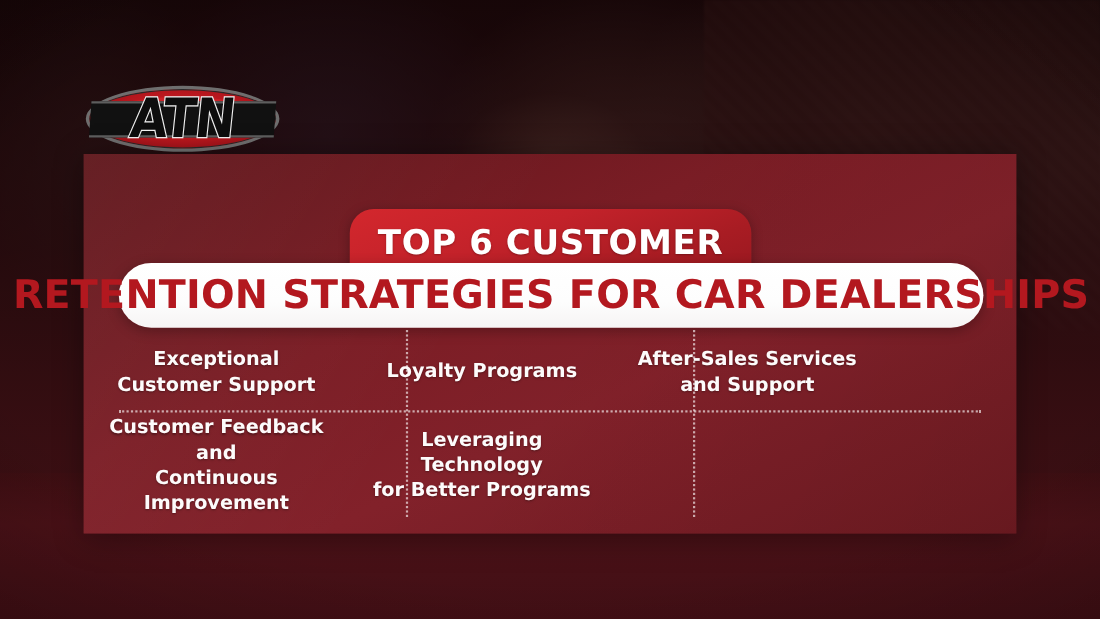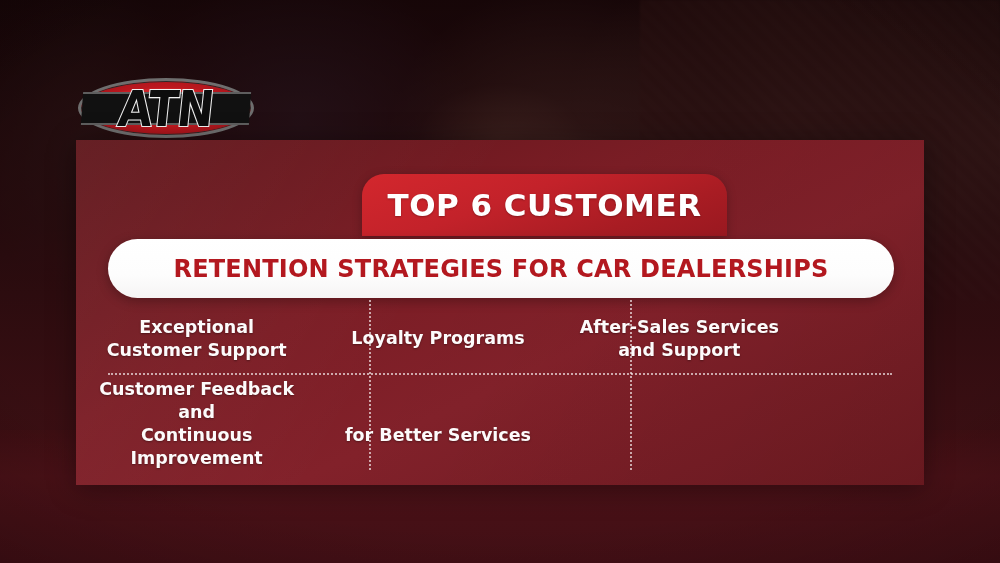--- a/index.html
+++ b/index.html
@@ -96,44 +96,43 @@
     box-shadow:0 4px 26px rgba(0,0,0,0.35);
   }
   #panel-sheen{
     position:absolute; inset:0;
     background:linear-gradient(120deg, rgba(255,255,255,0.05) 0%, rgba(255,255,255,0.0) 42%, rgba(0,0,0,0.06) 100%);
     pointer-events:none;
   }
 
   
   #title-pill {
-    position:absolute; left:318px; top:174px; width:365px; height:62px;
+    position:absolute; left:318px; top:190px; width:365px; height:62px;
     border-radius:22px 22px 0 0;
     background:linear-gradient(160deg,#d3272d 0%, #c3222a 40%, #a81c23 75%, #991820 100%);
     display:flex; align-items:center; justify-content:center;
     box-shadow:0 2px 10px rgba(0,0,0,0.25);
-    margin-left:44px;
   }
   #title-text {
     color:#fff; font-size:31px; font-weight:bold; letter-spacing:0.5px;
     font-family:"DejaVu Sans", sans-serif;
     text-shadow:0 1px 2px rgba(0,0,0,0.28);
     white-space:nowrap;
   }
 
   
   #subtitle-pill {
     position:absolute; left:108px; top:239px; width:786px; height:59px;
     border-radius:30px;
     background:linear-gradient(180deg,#ffffff 0%, #fdfdfd 60%, #f6f4f4 100%);
     display:flex; align-items:center; justify-content:center;
     box-shadow:0 3px 12px rgba(0,0,0,0.28);
   }
   #subtitle-text {
-    color:#b3181f; font-size:24px; font-weight:bold; letter-spacing:0.2px;
+    color:#b3181f; font-size:36px; font-weight:bold; letter-spacing:0.2px;
     font-family:"DejaVu Sans", sans-serif;
     white-space:nowrap;
   }
 
   
   #grid {
     position:absolute; left:76px; top:300px; width:724px; height:170px;
     display:grid;
     grid-template-columns:1fr 1fr 1fr;
     grid-template-rows:1fr 1fr;
@@ -207,21 +206,21 @@
     </span>
   </div>
   <div class="cell">
     <span>
       <i style="font-style:normal">Customer Feedback and</i><br>
       <i style="font-style:normal">Continuous Improvement</i>
     </span>
   </div>
   <div class="cell">
     <span>
-      <br>
-      <i style="font-style:normal">for Better Services</i>
+      <i style="font-style:normal">Leveraging Technology</i><br>
+      <i style="font-style:normal">for Better Programs</i>
     </span>
   </div>
 
   <div class="vdiv" id="vdiv1"></div>
   <div class="vdiv" id="vdiv2"></div>
   <div class="hdiv" id="hdiv1"></div>
 </div>
 
 </body></html>

